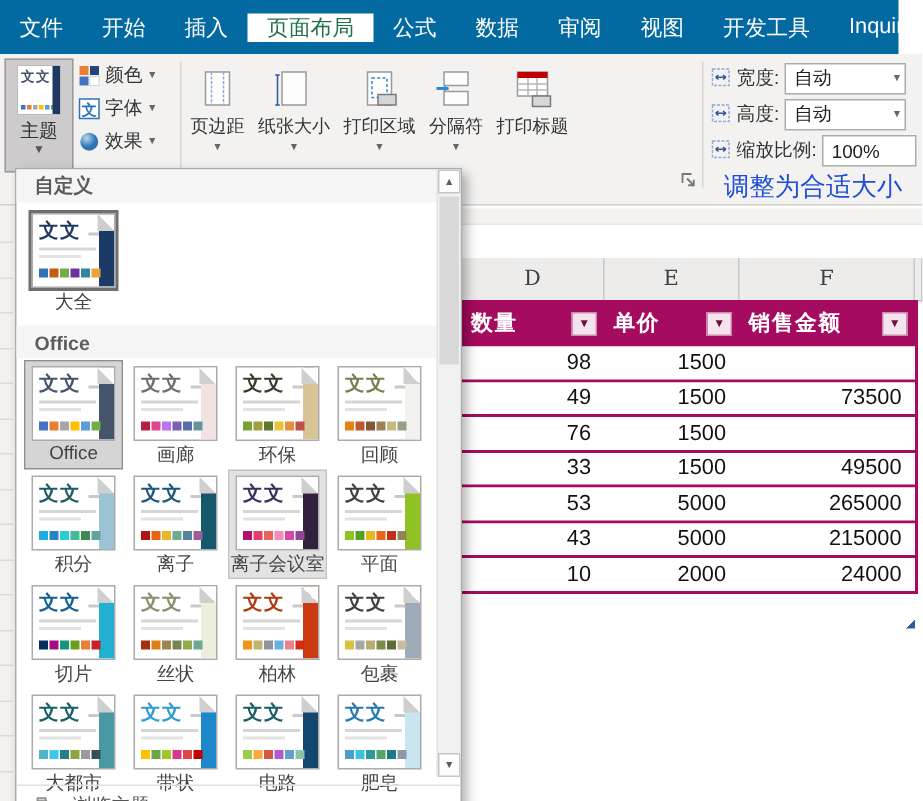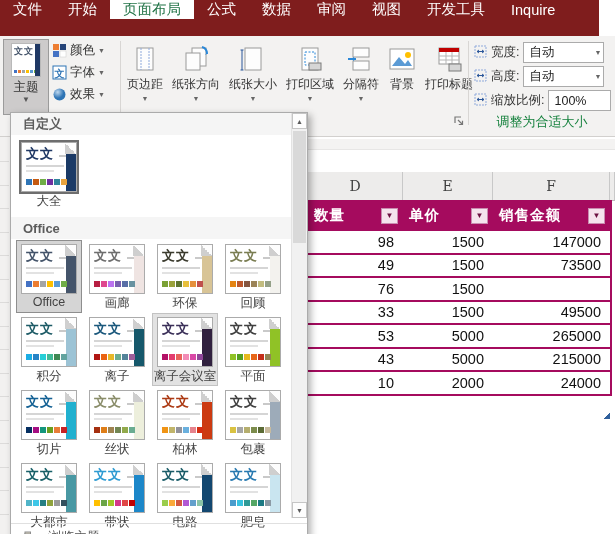--- a/index.html
+++ b/index.html
@@ -1,21 +1,21 @@
 <!DOCTYPE html>
 <html><head>
 <meta charset="utf-8">
 <style>
   html,body{margin:0;padding:0}
   body{width:615px;height:534px;overflow:hidden;position:relative;background:#fff;
        font-family:"Liberation Sans",sans-serif;-webkit-font-smoothing:antialiased}
 
   
-  .tabbar{position:absolute;top:0;left:0;right:16px;height:36px;background:#7f1d1d;
-          display:flex;align-items:flex-start;color:#fff;z-index:3}
+  .tabbar{position:absolute;top:0;left:0;right:16px;height:36px;background:#0369a1;
+          display:flex;align-items:center;color:#fff;z-index:3}
   .tab{display:flex;align-items:center;padding:0 13px;font-size:14.5px;white-space:nowrap}
   .tab.active{background:#fff;color:#217346}
 
   
   .ribbon{position:absolute;top:36px;left:0;right:0;height:100px;background:#F3F2F1;
           border-bottom:1px solid #D2D0CE;z-index:2}
   .rsep{position:absolute;top:5px;height:84px;width:1px;background:#D8D6D4}
   .bigbtn{position:absolute;left:3px;top:3px;width:44px;height:74px;background:#CDCBCB;
           border:1px solid #9B9B9B;display:flex;flex-direction:column;align-items:center;font-size:12.5px;color:#333}
   .bigbtn .micro{width:28px;height:32px;background:#fff;border:1px solid #B9B9B9;margin-top:3px;position:relative;overflow:hidden}
@@ -27,21 +27,21 @@
   .bigbtn .arw{font-size:8px;color:#555;line-height:8px}
   .minicol{position:absolute;left:52px;top:3px;width:66px}
   .minibtn{display:flex;align-items:center;height:22px;gap:3px;font-size:12.5px;color:#333}
   .minibtn .arw{font-size:7px;color:#666}
   .ps-row{position:absolute;left:124px;top:3px;display:flex;gap:3px}
   .psbtn{display:flex;flex-direction:column;align-items:center;padding:0 3px;font-size:12px;color:#333;white-space:nowrap}
   .psbtn .ic{height:34px;display:flex;align-items:flex-end}
   .psbtn .lbl{margin-top:3px}
   .psbtn .arw{font-size:7px;color:#666;margin-top:2px}
   .launcher{position:absolute;left:453px;top:77px;width:12px;height:12px}
-  .grouplbl{position:absolute;left:472px;top:77px;width:140px;text-align:center;font-size:13px;color:#15803d}
+  .grouplbl{position:absolute;left:472px;top:77px;width:140px;text-align:center;font-size:17px;color:#1d4ed8}
   .scalerow{position:absolute;left:474px;display:flex;align-items:center;gap:4px;font-size:12.5px;color:#333;white-space:nowrap}
   .scalebox{height:19px;background:#fff;border:1px solid #ABABAB;display:flex;align-items:center;
             padding-left:5px;font-size:12.5px;color:#222;position:relative}
   .scalebox .dd{position:absolute;right:2px;font-size:7px;color:#666}
 
   
   .sheet{position:absolute;left:308px;top:137px;width:307px;height:397px;background:#fff;z-index:1}
   .fxstrip{position:absolute;left:0;right:0;top:2px;height:10px;background:#F4F3F2;border-bottom:1px solid #E7E6E5}
   .colband{position:absolute;left:0;top:35px;height:28px;display:flex;background:#EDECEB;border-bottom:1px solid #BDBDBD}
   .colcell{display:flex;align-items:center;justify-content:center;border-right:1px solid #C8C8C8;
@@ -91,20 +91,21 @@
   .browse{position:absolute;left:0;right:0;top:410px;height:26px;border-top:1px solid #E0E0E0;
           display:flex;align-items:center;gap:9px;padding-left:13px;font-size:13px;color:#555}
 </style>
 </head>
 <body>
 
 <div class="tabbar">
   <div id="tabs-host" style="display:flex">
       <div class="tab">文件</div>
       <div class="tab">开始</div>
+      <div class="tab">插入</div>
       <div class="tab active">页面布局</div>
       <div class="tab">公式</div>
       <div class="tab">数据</div>
       <div class="tab">审阅</div>
       <div class="tab">视图</div>
       <div class="tab">开发工具</div>
       <div class="tab">Inquire</div>
     </div>
 
 </div>
@@ -169,32 +170,20 @@
             <rect x="6" y="2" width="16" height="22" fill="#FDFDFD" stroke="#9A9A9A"></rect>
             <path d="M10 2v22M18 2v22" stroke="#8EA9DB" stroke-dasharray="2 1"></path>
           </svg>
         </div>
         <span class="lbl">页边距</span>
         <span class="arw">▼</span>
       </div>
       <div class="psbtn">
         <div class="ic">
           <svg width="28" height="27" viewBox="0 0 28 27">
-            <rect x="10" y="2" width="14" height="18" fill="#FDFDFD" stroke="#9A9A9A"></rect>
-            <rect x="4" y="7" width="14" height="17" fill="#FDFDFD" stroke="#9A9A9A"></rect>
-            <path d="M20 1c4 1 5 4 5 7" fill="none" stroke="#2B88D8" stroke-width="2"></path>
-            <path d="M23 9l2-1 1-3z" fill="#2B88D8"></path>
-          </svg>
-        </div>
-        <span class="lbl">纸张方向</span>
-        <span class="arw">▼</span>
-      </div>
-      <div class="psbtn">
-        <div class="ic">
-          <svg width="28" height="27" viewBox="0 0 28 27">
             <rect x="6" y="2" width="16" height="22" fill="#FDFDFD" stroke="#9A9A9A"></rect>
             <path d="M3 4v20M1.5 4h3M1.5 24h3" stroke="#2B579A"></path>
           </svg>
         </div>
         <span class="lbl">纸张大小</span>
         <span class="arw">▼</span>
       </div>
       <div class="psbtn">
         <div class="ic">
           <svg width="28" height="27" viewBox="0 0 28 27">
@@ -210,31 +199,20 @@
         <div class="ic">
           <svg width="28" height="27" viewBox="0 0 28 27">
             <rect x="6" y="2" width="16" height="9" fill="#FDFDFD" stroke="#9A9A9A"></rect>
             <rect x="6" y="15" width="16" height="9" fill="#FDFDFD" stroke="#9A9A9A"></rect>
             <path d="M1 13h8" stroke="#2B88D8" stroke-width="2"></path>
             <path d="M9 13l-3 2v-4z" fill="#2B88D8"></path>
           </svg>
         </div>
         <span class="lbl">分隔符</span>
         <span class="arw">▼</span>
-      </div>
-      <div class="psbtn">
-        <div class="ic">
-          <svg width="28" height="27" viewBox="0 0 28 27">
-            <rect x="2" y="3" width="24" height="20" fill="#FFF" stroke="#9A9A9A"></rect>
-            <path d="M4 20l7-9 6 7 3-4 4 6z" fill="#5B9BD5"></path>
-            <circle cx="20" cy="9" r="3" fill="#FFC000"></circle>
-          </svg>
-        </div>
-        <span class="lbl">背景</span>
-        <span class="arw">&nbsp;</span>
       </div>
       <div class="psbtn">
         <div class="ic">
           <svg width="28" height="27" viewBox="0 0 28 27">
             <rect x="4" y="2" width="20" height="16" fill="#FFF" stroke="#9A9A9A"></rect>
             <rect x="4" y="2" width="20" height="4" fill="#C00000"></rect>
             <path d="M4 10h20M4 14h20M11 6v12M17 6v12" stroke="#B5B5B5"></path>
             <rect x="14" y="18" width="12" height="7" fill="#D6D6D6" stroke="#7A7A7A"></rect>
           </svg>
         </div>
@@ -325,21 +303,20 @@
           <div class="filterbtn">▼</div>
         </div>
         <div class="thcell" style="width: 117px;">
           <span class="hl">销售金额</span>
           <div class="filterbtn">▼</div>
         </div>
       </div>
       <div class="trow">
         <div class="tcell" style="width: 95px;">98</div>
         <div class="tcell" style="width: 90px;">1500</div>
-        <div class="tcell" style="width: 117px;">147000</div>
       </div>
       <div class="trow">
         <div class="tcell" style="width: 95px;">49</div>
         <div class="tcell" style="width: 90px;">1500</div>
         <div class="tcell" style="width: 117px;">73500</div>
       </div>
       <div class="trow">
         <div class="tcell" style="width: 95px;">76</div>
         <div class="tcell" style="width: 90px;">1500</div>
       </div>

